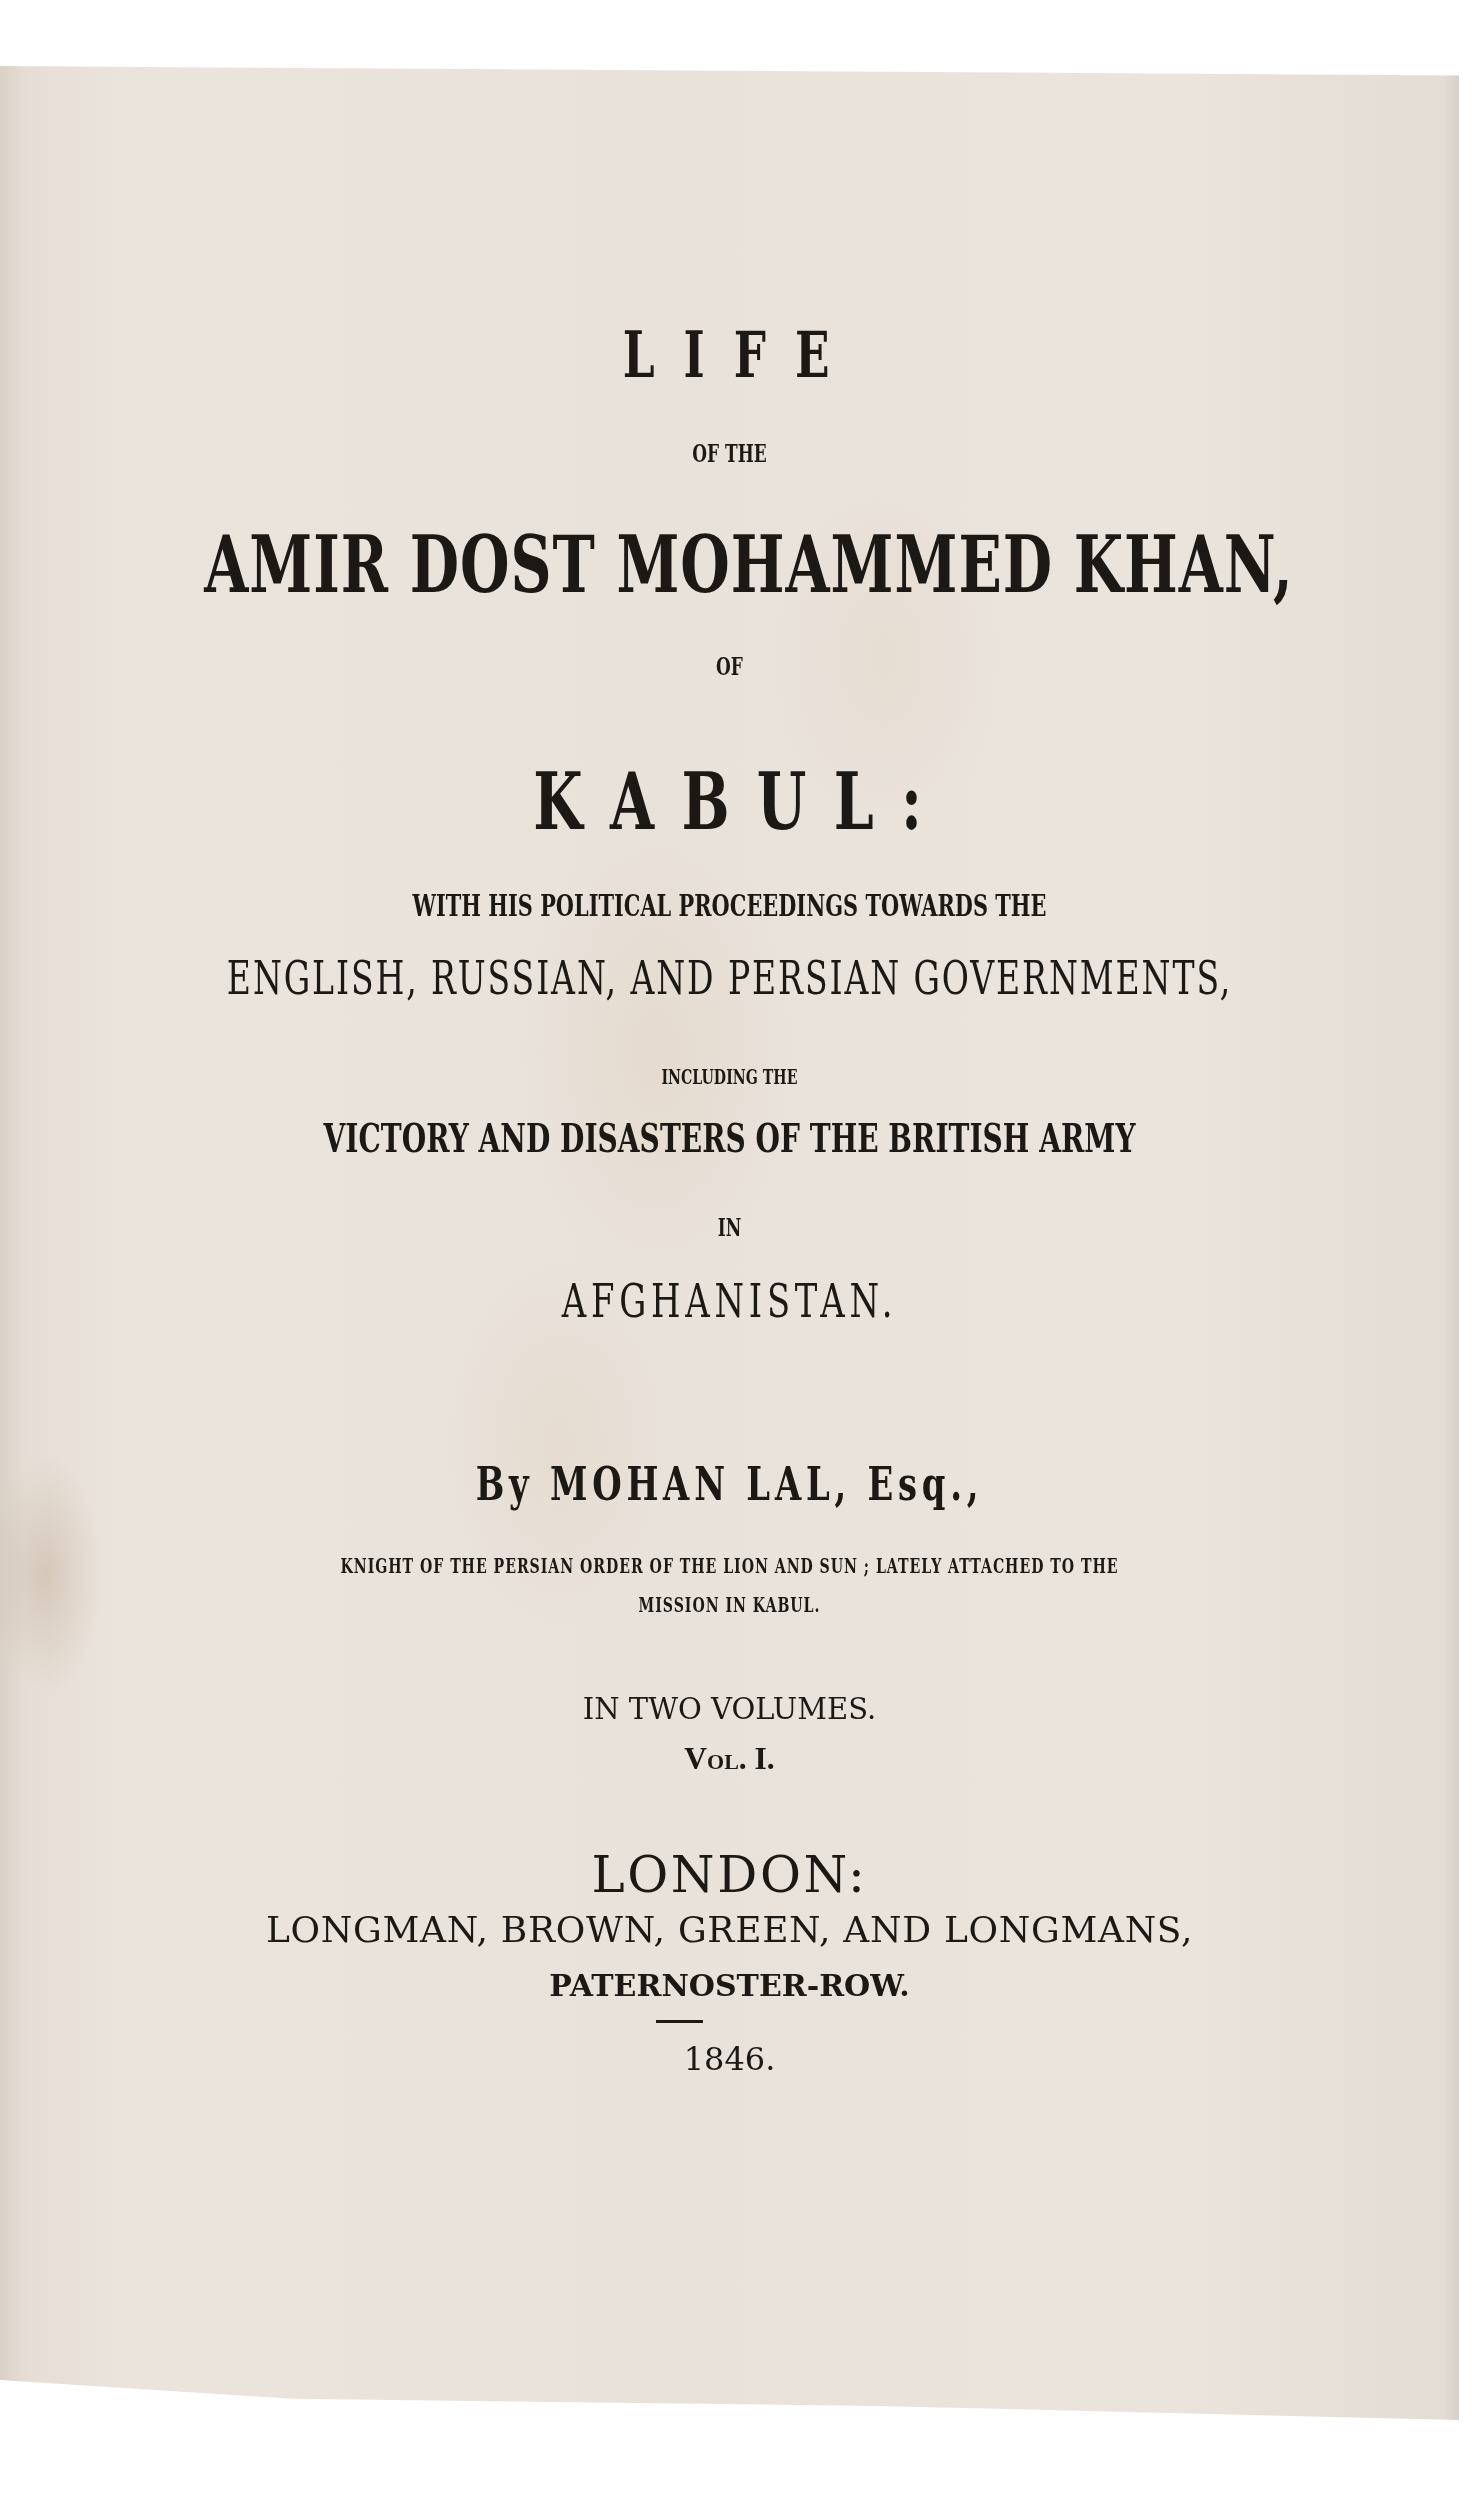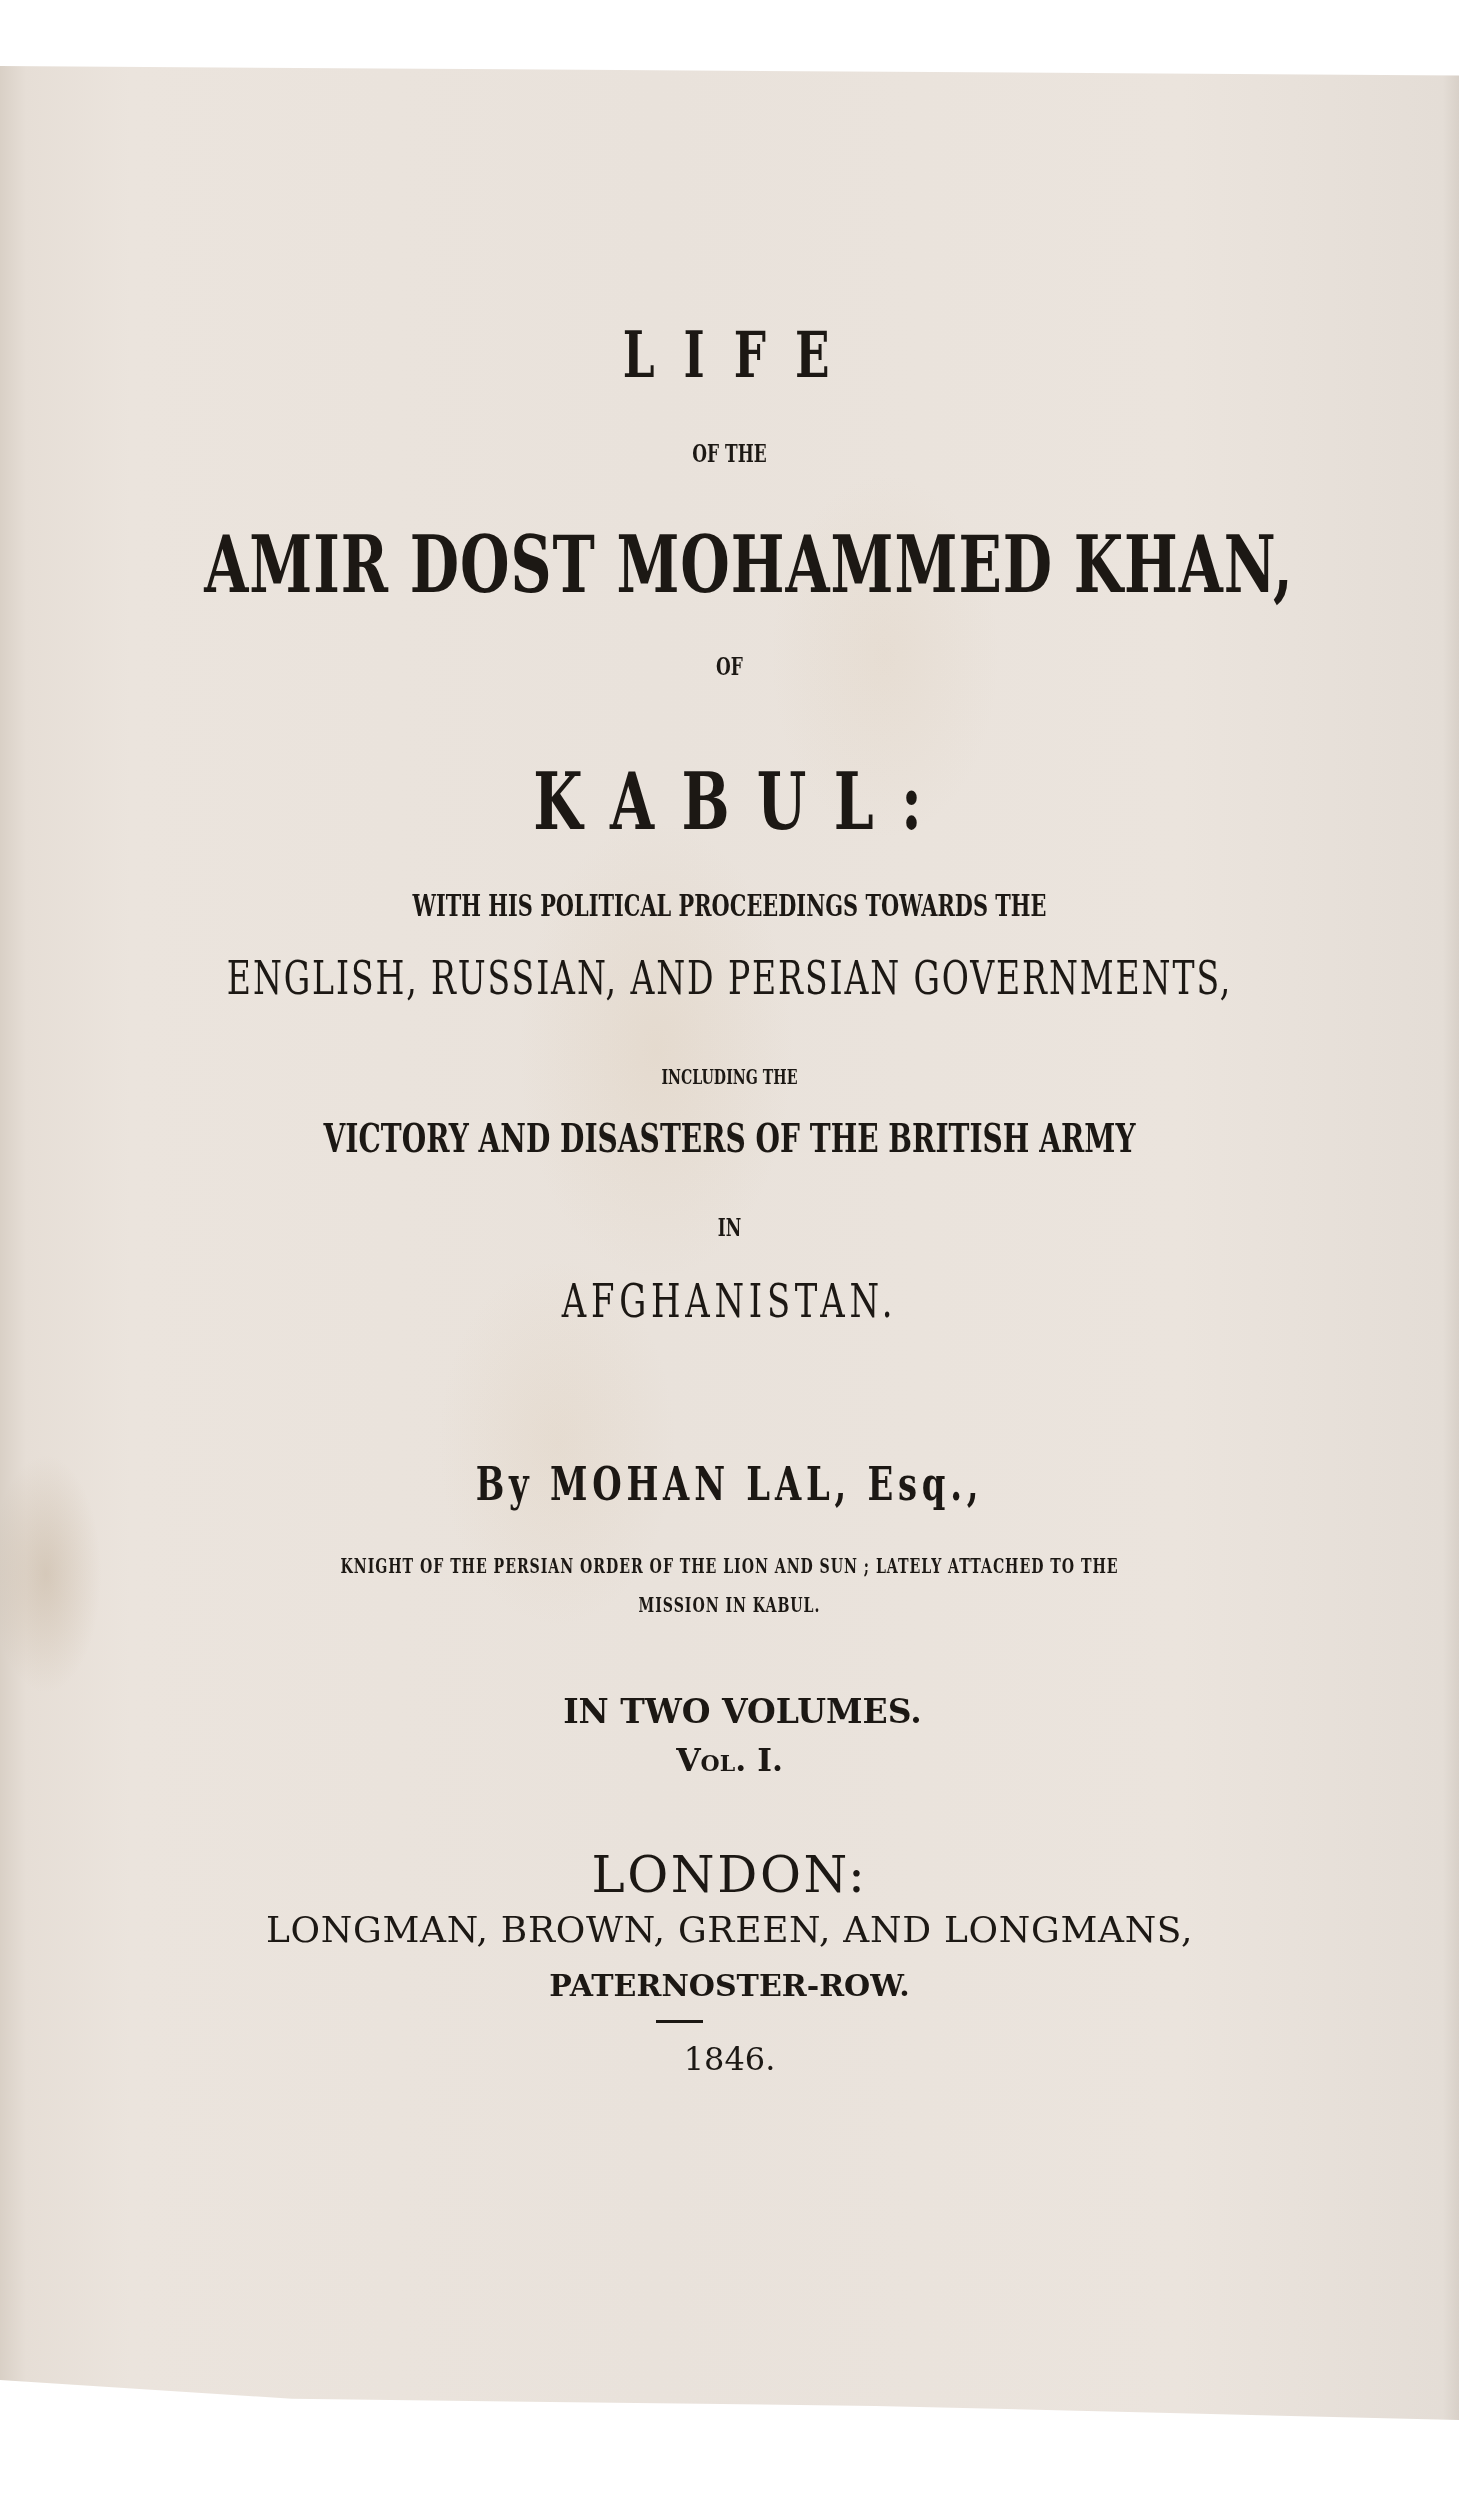--- a/index.html
+++ b/index.html
@@ -16,21 +16,21 @@
       radial-gradient(ellipse 197px 328px at 656px 984px, rgba(200,170,130,0.14), transparent 70%),
       radial-gradient(ellipse 164px 262px at 885px 590px, rgba(200,170,130,0.10), transparent 70%),
       radial-gradient(ellipse 170px 262px at 557px 1377px, rgba(200,170,130,0.12), transparent 70%);
   }
   .line {
     position: absolute; left: 0; width: 1459px; text-align: center;
     font-family: "DejaVu Serif", "Liberation Serif", serif; color: #1c1814;
     white-space: nowrap;
   }
   .condensed { transform: scaleX(0.72); transform-origin: center; font-weight: bold; }
-  .sc { font-variant: small-caps; }
+  .sc { font-variant: small-caps; font-family: Liberation Serif, serif; }
   .rule { position: absolute; left: 656px; width: 47px; height: 3.3px; background: #1c1814; }
 </style>
 </head>
 <body>
 
 <div class="page">
   <div class="line condensed" style="top:252px;font-size:63px;letter-spacing:9.2px;">L I F E</div>
   <div class="line condensed" style="top:374px;font-size:23.6px;">OF THE</div>
   <div class="line condensed" style="top:452px;font-size:79px;letter-spacing:1.3px;">AMIR DOST MOHAMMED KHAN,</div>
   <div class="line condensed" style="top:587px;font-size:23.6px;">OF</div>
@@ -39,21 +39,21 @@
   <div class="line condensed" style="top:885px;font-size:46px;letter-spacing:2.6px;font-weight:normal;">ENGLISH, RUSSIAN, AND PERSIAN GOVERNMENTS,</div>
   <div class="line condensed" style="top:1000px;font-size:19.7px;">INCLUDING THE</div>
   <div class="line condensed" style="top:1049px;font-size:39px;">VICTORY AND DISASTERS OF THE BRITISH ARMY</div>
   <div class="line condensed" style="top:1148px;font-size:23.6px;">IN</div>
   <div class="line condensed" style="top:1207px;font-size:47px;letter-spacing:6.6px;font-weight:normal;">AFGHANISTAN.</div>
 
   <div class="line condensed" style="top:1390px;font-size:47px;letter-spacing:6.6px;">By MOHAN LAL, Esq.,</div>
   <div class="line condensed" style="top:1489px;font-size:19.7px;letter-spacing:1.3px;">KNIGHT OF THE PERSIAN ORDER OF THE LION AND SUN ; LATELY ATTACHED TO THE</div>
   <div class="line condensed" style="top:1528px;font-size:19.7px;letter-spacing:1.3px;">MISSION IN KABUL.</div>
 
-  <div class="line" style="top:1626px;font-size:33px;font-weight:bold;margin-left:13px;">IN TWO VOLUMES.</div>
+  <div class="line" style="top:1626px;font-size:29px;font-weight:normal;">IN TWO VOLUMES.</div>
   <div class="line sc" style="top:1675px;font-size:31.5px;font-weight:bold;">Vol. I.</div>
 
   <div class="line" style="top:1780px;font-size:50px;letter-spacing:2.6px;">LONDON:</div>
   <div class="line" style="top:1843px;font-size:36px;letter-spacing:0.7px;">LONGMAN, BROWN, GREEN, AND LONGMANS,</div>
   <div class="line" style="top:1902px;font-size:30px;font-weight:bold;">PATERNOSTER-ROW.</div>
   <div class="rule" style="top:1954px;"></div>
   <div class="line" style="top:1974px;font-size:32px;">1846.</div>
 </div>
 
 

